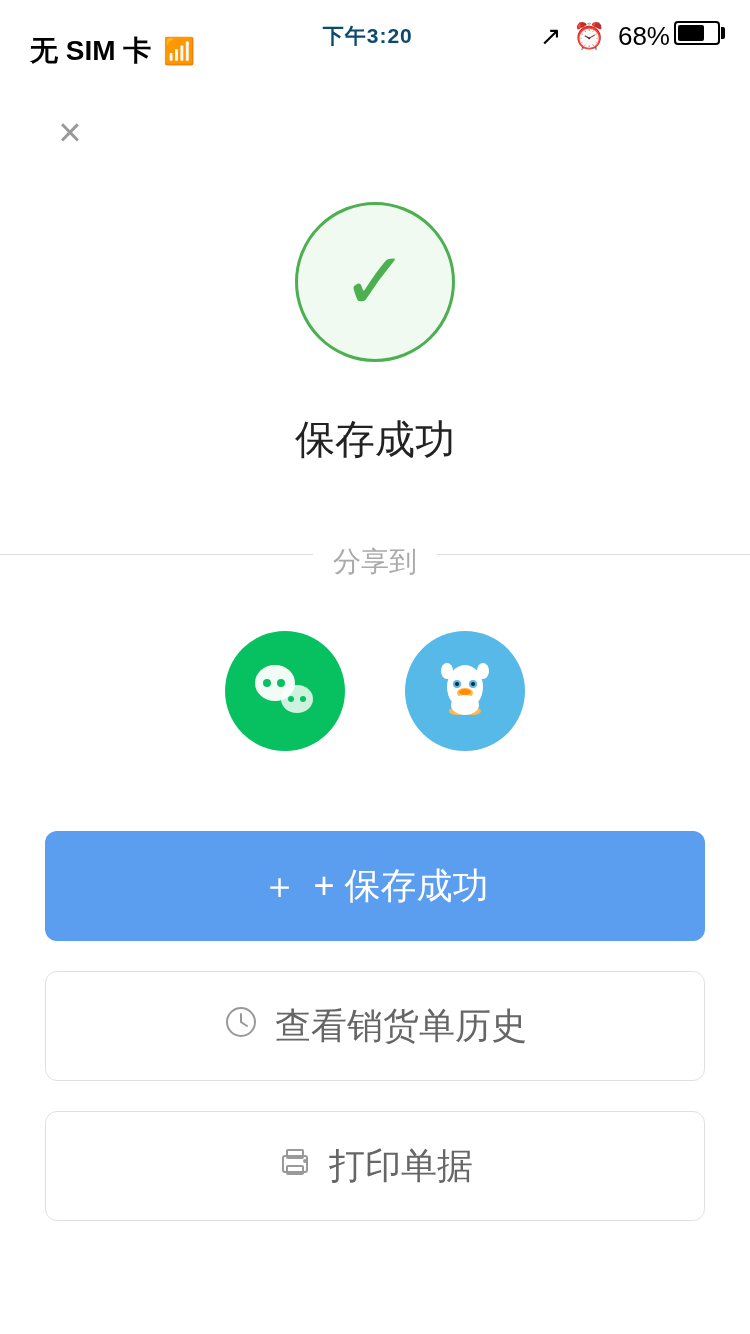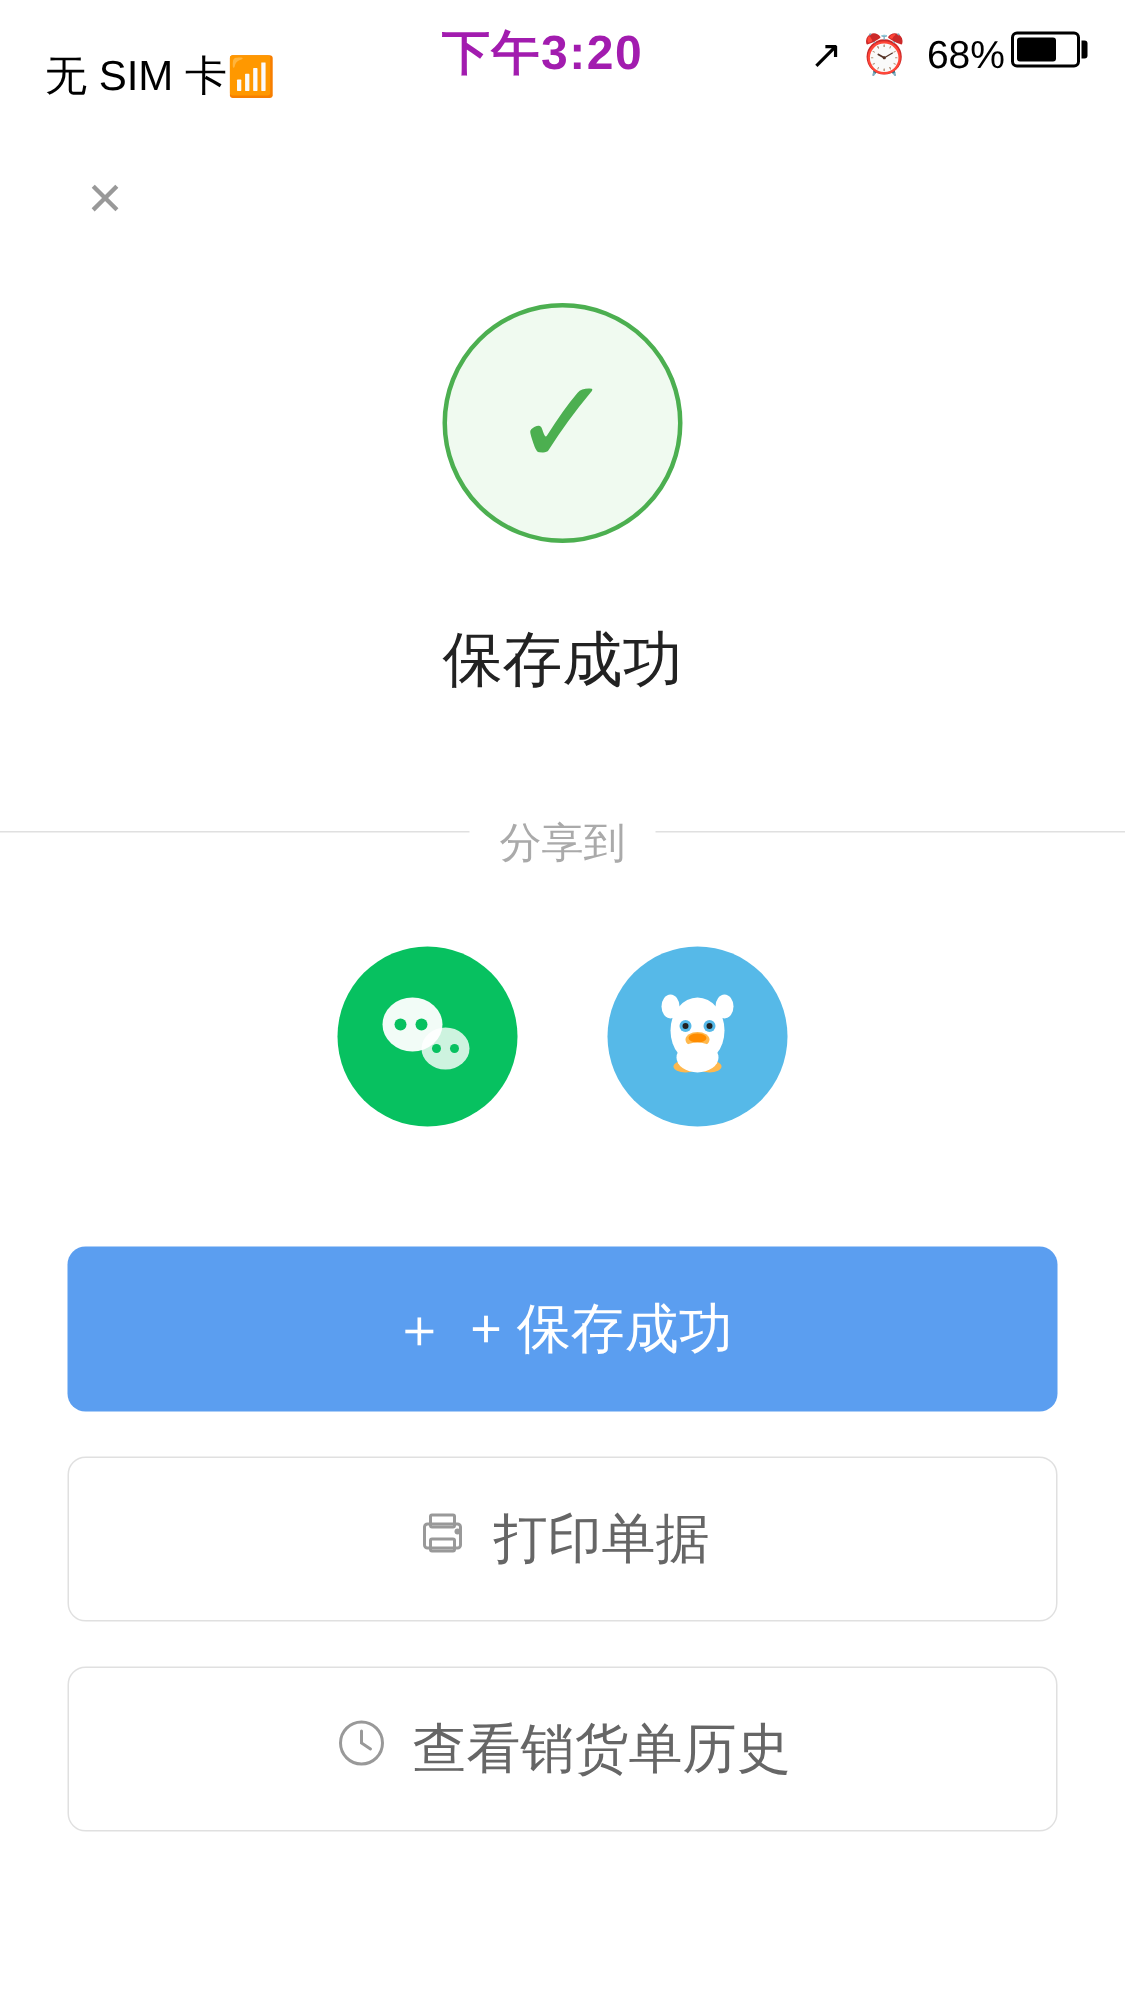--- a/index.html
+++ b/index.html
@@ -20,35 +20,36 @@
       background: #fff;
       display: flex;
       align-items: center;
       justify-content: space-between;
       padding: 0 30px;
     }
 
     .status-left {
       display: flex;
       align-items: center;
+      gap: 12px;
       font-size: 28px;
       color: #000;
-      font-weight: 400;
+      font-weight: 700;
       margin-top: 30px;
     }
 
     .wifi-icon {
       display: inline-block;
       font-size: 26px;
     }
 
     .status-center {
-      font-size: 32px;
+      font-size: 21px;
       font-weight: 600;
-      color: #a21caf;
+      color: #0c4a6e;
       letter-spacing: 1px;
     }
 
     .status-right {
       display: flex;
       align-items: center;
       gap: 12px;
       font-size: 26px;
       color: #000;
     }
@@ -344,32 +345,32 @@
   </div>
 
   <div class="actions">
     <button class="action-btn action-btn-primary">
       <span>＋</span>
       <span>+ 保存成功</span>
     </button>
     <button class="action-btn action-btn-secondary">
       <span>
         <svg width="36" height="36" viewBox="0 0 36 36" fill="none">
+          <circle cx="18" cy="18" r="14" stroke="#999" stroke-width="2"></circle>
+          <polyline points="18,10 18,18 24,22" stroke="#999" stroke-width="2" stroke-linecap="round"></polyline>
+        </svg>
+      </span>
+      <span>查看销货单历史</span>
+    </button>
+    <button class="action-btn action-btn-secondary">
+      <span>
+        <svg width="36" height="36" viewBox="0 0 36 36" fill="none">
           <rect x="6" y="12" width="24" height="16" rx="2" stroke="#999" stroke-width="2"></rect>
           <rect x="10" y="6" width="16" height="8" rx="1" stroke="#999" stroke-width="2"></rect>
           <rect x="10" y="22" width="16" height="8" rx="1" stroke="#999" stroke-width="2"></rect>
           <circle cx="28" cy="17" r="2" fill="#999"></circle>
         </svg>
       </span>
       <span>打印单据</span>
     </button>
-    <button class="action-btn action-btn-secondary">
-      <span>
-        <svg width="36" height="36" viewBox="0 0 36 36" fill="none">
-          <circle cx="18" cy="18" r="14" stroke="#999" stroke-width="2"></circle>
-          <polyline points="18,10 18,18 24,22" stroke="#999" stroke-width="2" stroke-linecap="round"></polyline>
-        </svg>
-      </span>
-      <span>查看销货单历史</span>
-    </button>
   </div>
 
 </div>
 
 </body></html>

